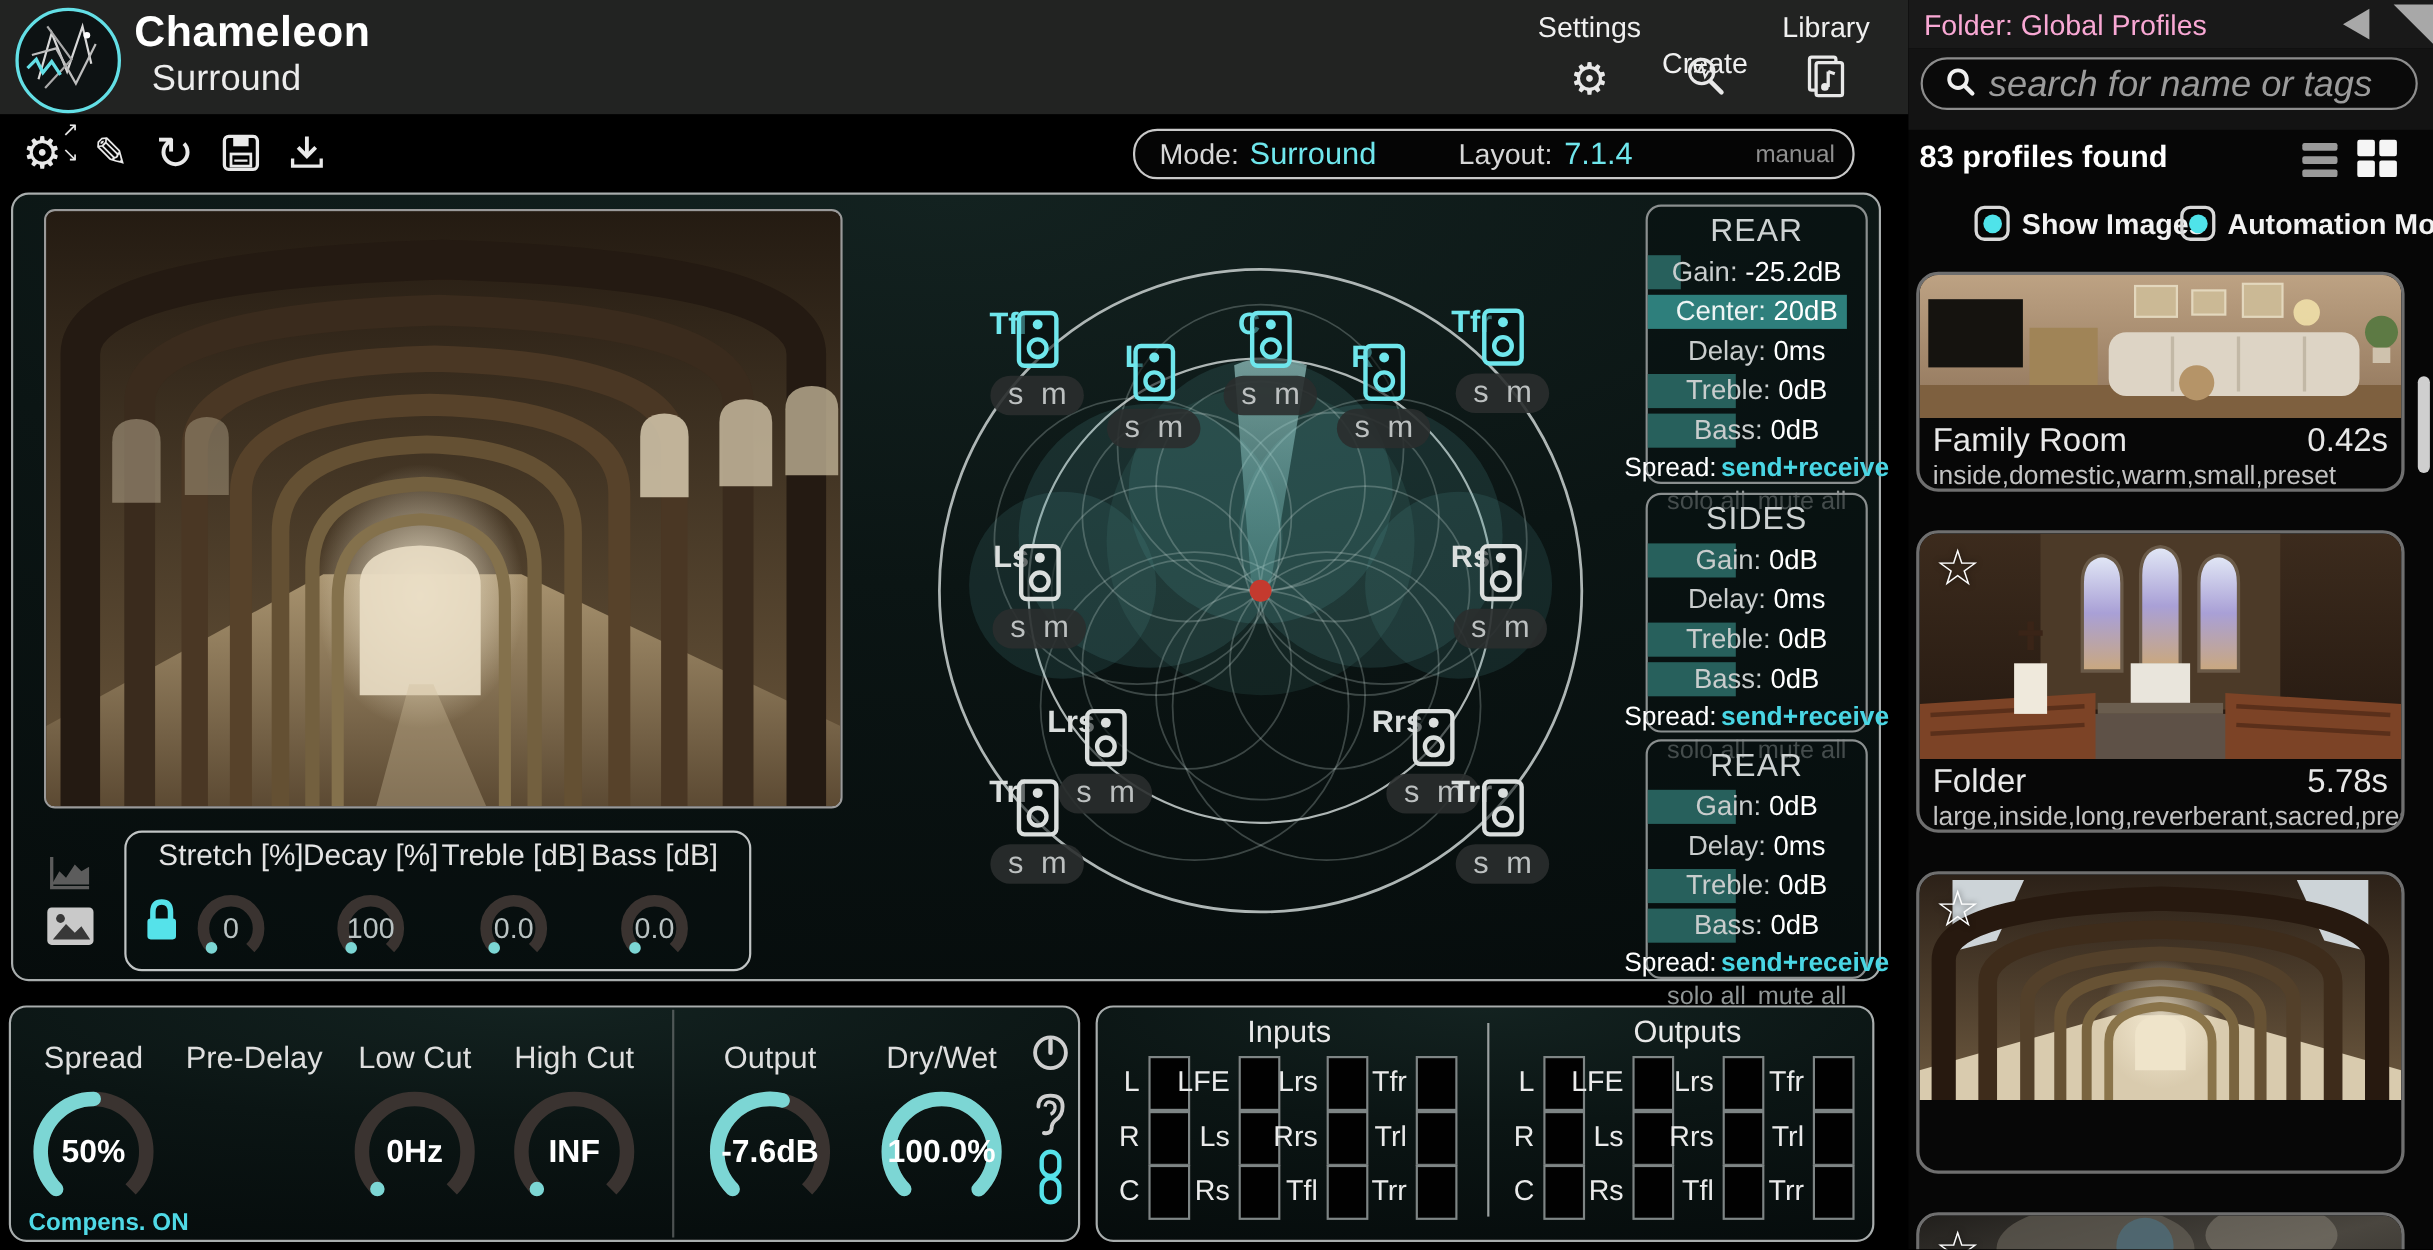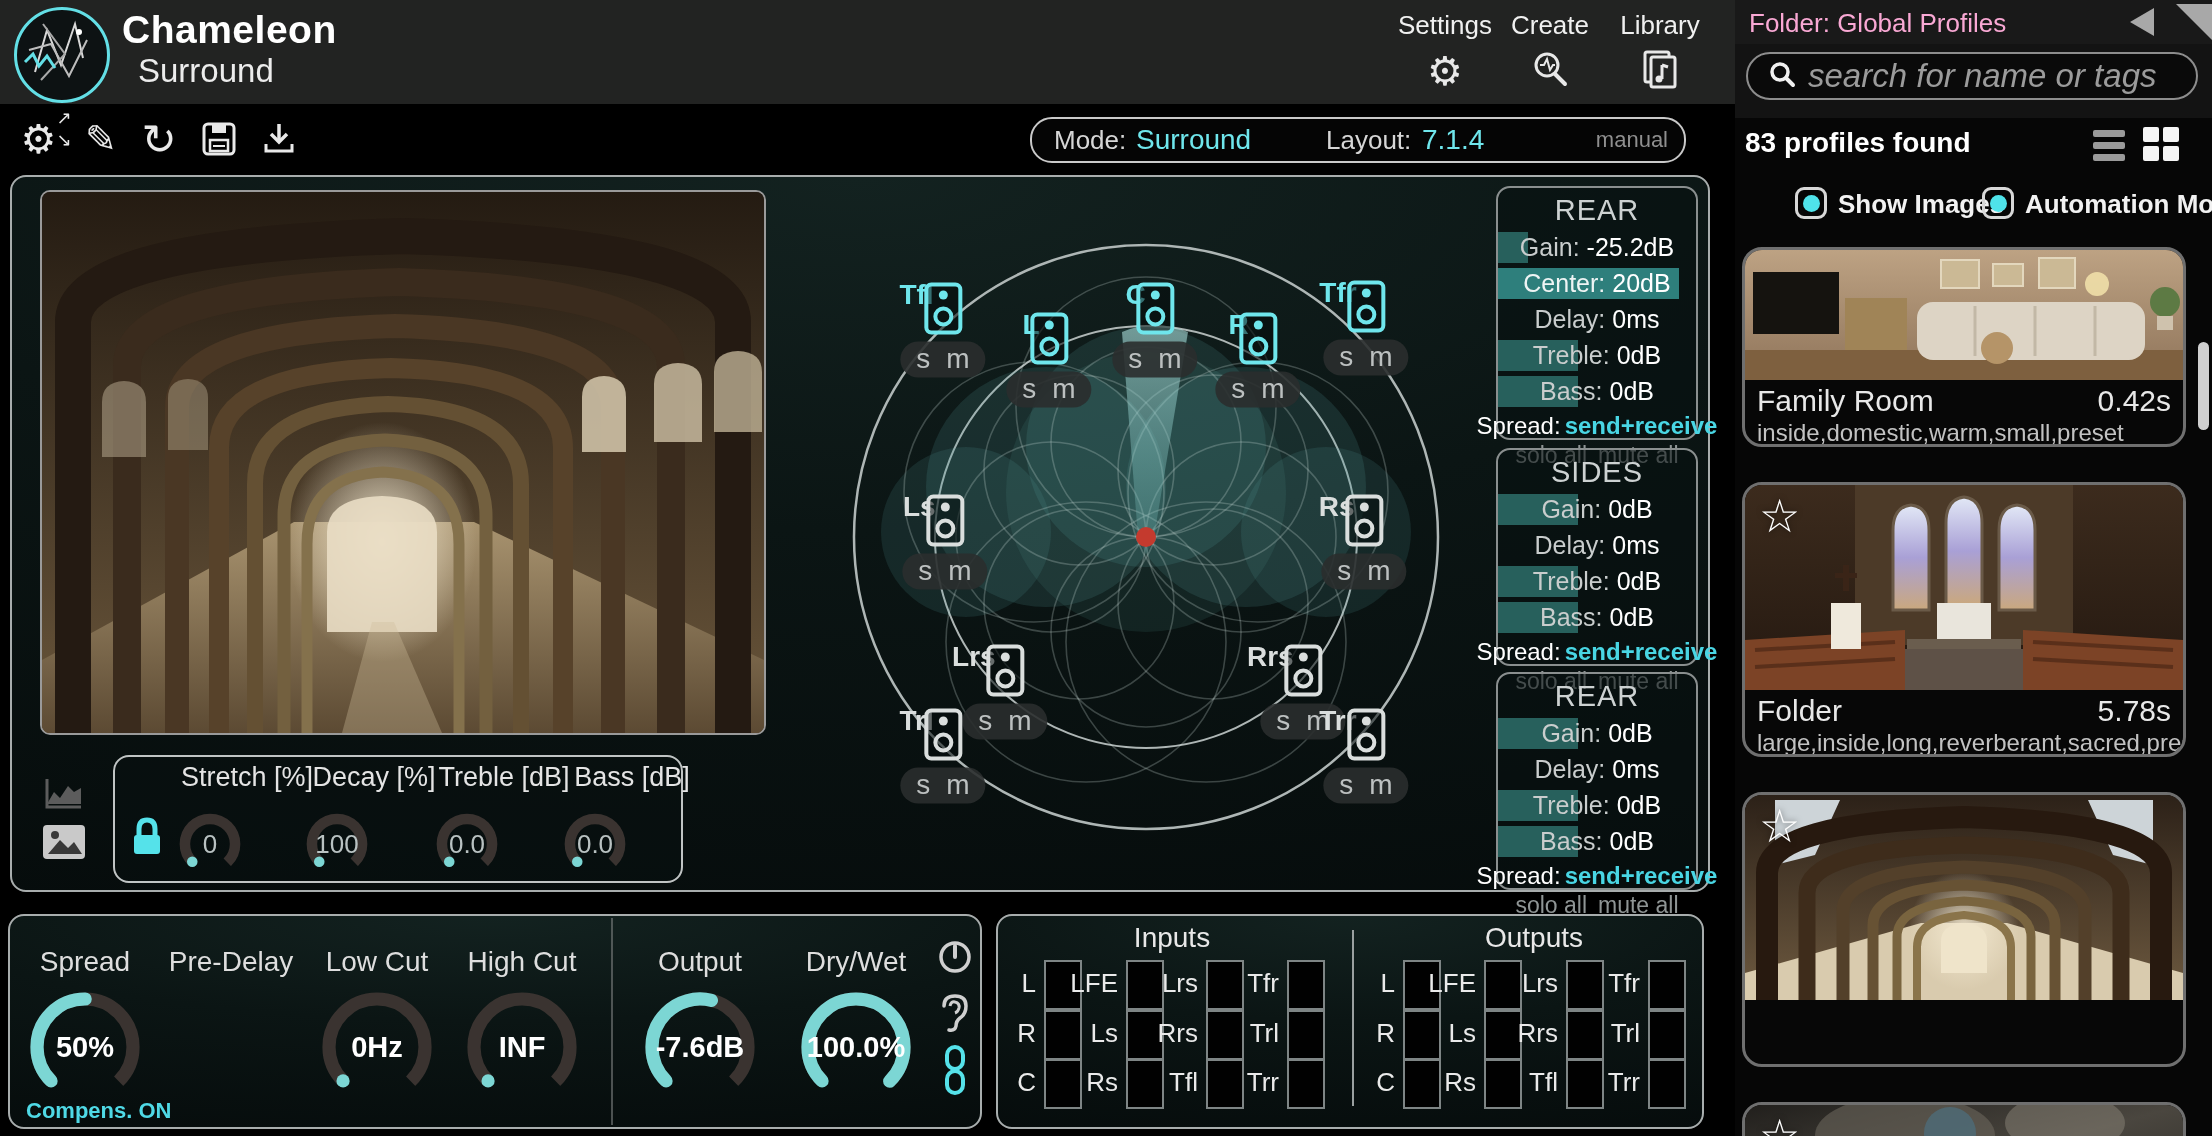--- a/index.html
+++ b/index.html
@@ -19,21 +19,21 @@
   
   #mode-bar{position:absolute;left:1030px;top:117px;width:656px;height:46px;border:2px solid #c9c9c9;border-radius:22px;box-sizing:border-box;background:#050505;}
   #mode-bar span{position:absolute;top:0;line-height:42px;}
   
   .panel{position:absolute;border:2px solid #a8adad;border-radius:16px;box-sizing:border-box;
      background:radial-gradient(130% 110% at 50% 0%,#132220 0%,#0b1514 45%,#060c0c 100%);}
   
   #ir-image{position:absolute;left:40px;top:190px;width:722px;height:541px;border:2px solid #9a9a9a;border-radius:10px;overflow:hidden;background:#2a2118;}
   
   #irbox{position:absolute;left:113px;top:755px;width:570px;height:128px;border:2px solid #c0c4c4;border-radius:16px;box-sizing:border-box;background:rgba(10,18,18,.35);}
-  .ir-lab{position:absolute;top:762px;font-size:27px;font-weight:500;color:#e4e4e4;transform:translateX(-50%);white-space:nowrap;margin-left:37px;}
+  .ir-lab{position:absolute;top:762px;font-size:27px;font-weight:500;color:#e4e4e4;transform:translateX(-50%);white-space:nowrap;}
   
   .knob{position:absolute;display:flex;align-items:center;justify-content:center;}
   .knob svg{position:absolute;inset:0;transform:rotate(135deg);transform-origin:center;}
   .knob circle{fill:none;}
   .knob .trk{stroke:#3a3330;}
   .knob .val{stroke:#7cd6d4;stroke-linecap:round;}
   .knob .kv{position:relative;z-index:2;font-weight:600;color:#fff;}
   .knob.dim .kv{color:#b9c2c2;font-weight:500;}
   .kb-label{position:absolute;transform:translateX(-50%);font-size:28px;font-weight:500;color:#dedede;white-space:nowrap;}
   
@@ -96,21 +96,21 @@
         <polyline points="12,40 34,34 52,66 70,30" fill="none" stroke="#bdbdbd" stroke-width="2"></polyline>
         <polyline points="26,14 48,44 24,70" fill="none" stroke="#a9a9a9" stroke-width="2"></polyline>
         <polyline points="8,52 16,44 22,56 30,46 38,58" fill="none" stroke="#63dfe6" stroke-width="3"></polyline>
         <circle cx="62" cy="22" r="3" fill="#fff"></circle>
       </svg>
     </div>
     <div id="app-title">Chameleon</div>
     <div id="app-subtitle">Surround</div>
 
     <div class="menu-item" style="left:1375px;">Settings</div>
-    <div class="menu-item" style="left:1480px;">Create</div>
+    <div class="menu-item" style="left:1480px;margin-top:32px;">Create</div>
     <div class="menu-item" style="left:1590px;">Library</div>
     <div class="menu-icon" style="left:1375px;font-size:40px;">⚙</div>
     <div class="menu-icon" style="left:1480px;">
       <svg width="42" height="42" viewBox="0 0 42 42">
           <circle cx="18" cy="17" r="11" fill="none" stroke="#e8e8e8" stroke-width="3"></circle>
           <line x1="26" y1="26" x2="36" y2="36" stroke="#e8e8e8" stroke-width="4" stroke-linecap="round"></line>
           <polyline points="11,17 15,17 18,11 21,22 24,17 26,17" fill="none" stroke="#e8e8e8" stroke-width="2"></polyline>
         </svg>
     </div>
     <div class="menu-icon" style="left:1590px;">

